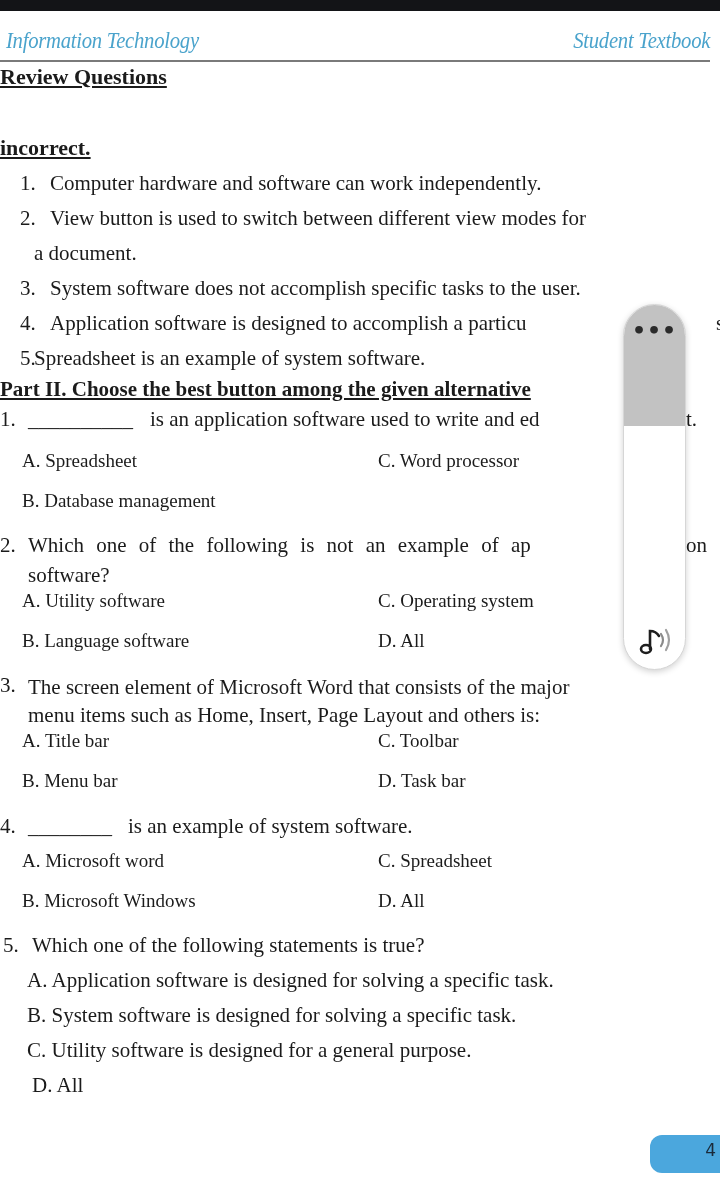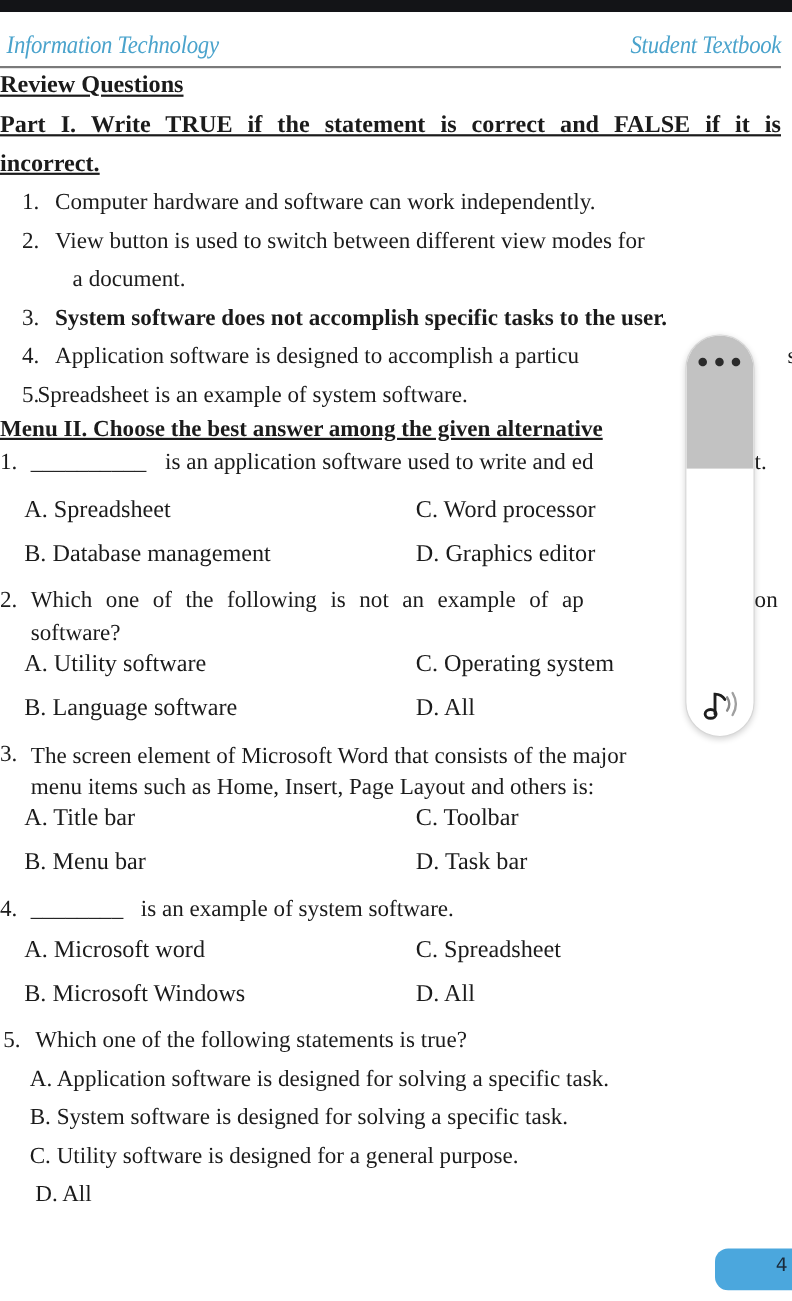--- a/index.html
+++ b/index.html
@@ -15,21 +15,21 @@
       position: absolute; top: 0; font-style: italic; color: #4aa3cc; font-size: 23px; letter-spacing: -0.3px;
       transform: scaleX(0.9); transform-origin: left center;
     }
     .running-head .left { left: 0; }
     .running-head .right { right: 0; transform-origin: right center; }
     .head-rule { position: absolute; left: 0; top: 60px; width: 710px; height: 2px; background: #7a7a7a; }
 
     .abs { position: absolute; white-space: nowrap; }
     .heading { font-weight: bold; text-decoration: underline; font-size: 22px; }
     .item { font-size: 21px; }
-    .opt { font-size: 22px; }
+    .opt { font-size: 19px; }
 
     
     .volume-panel {
       position: absolute; left: 623px; top: 304px; width: 63px; height: 366px;
       border-radius: 32px; background: #ffffff; border: 1px solid #d6d6d6;
       box-shadow: 0 2px 6px rgba(0,0,0,0.18); overflow: hidden;
     }
     .volume-fill { position: absolute; left: 0; top: 0; width: 100%; height: 121px; background: #c2c2c2; }
     .volume-more { position: absolute; left: 0; top: 18px; width: 100%; text-align: center; font-size: 22px; color: #2b2b2b; letter-spacing: 1px; font-family: "DejaVu Sans", sans-serif; font-weight: bold; line-height: 16px; }
     .volume-icon { position: absolute; left: 13px; top: 318px; width: 38px; height: 34px; }
@@ -48,50 +48,48 @@
 <div class="page">
 
   <div class="running-head">
     <span class="left">Information Technology</span>
     <span class="right">Student Textbook</span>
   </div>
   <div class="head-rule" style="top:49px;"></div>
 
   <div class="abs heading" style="left:0; top:53px; font-size:22px;">Review Questions</div>
 
-  <div class="abs heading" style="left:0; top:89px; width:710px; text-align:justify; text-align-last:justify;">Part I. Write TRUE if the statement is correct and FALSE if it is</div>
   <div class="abs heading" style="left:0; top:124px;">incorrect.</div>
 
   <div class="abs item" style="left:20px; top:160px;">1.</div>
   <div class="abs item" style="left:50px; top:160px;">Computer hardware and software can work independently.</div>
 
   <div class="abs item" style="left:20px; top:195px;">2.</div>
   <div class="abs item" style="left:50px; top:195px;">View button is used to switch between different view modes for</div>
-  <div class="abs item" style="left:66px; top:230px;">a document.</div>
+  <div class="abs item" style="left:34px; top:230px;">a document.</div>
 
   <div class="abs item" style="left:20px; top:265px;">3.</div>
-  <div class="abs item" style="left:50px; top:265px;font-weight:bold;">System software does not accomplish specific tasks to the user.</div>
+  <div class="abs item" style="left:50px; top:265px;">System software does not accomplish specific tasks to the user.</div>
 
   <div class="abs item" style="left:20px; top:300px;">4.</div>
   <div class="abs item" style="left:50px; top:300px;">Application software is designed to accomplish a particu</div>
   <div class="abs item" style="left:684px; top:300px;margin-left:32px;">sk.</div>
 
   <div class="abs item" style="left:20px; top:335px;">5.</div>
   <div class="abs item" style="left:34px; top:335px;">Spreadsheet is an example of system software.</div>
 
-  <div class="abs heading" style="left:0; top:366px; font-size:21px;">Menu II. Choose the best answer among the given alternative</div>
+  <div class="abs heading" style="left:0; top:366px; font-size:21px;">Part II. Choose the best button among the given alternative</div>
 
   <div class="abs item" style="left:0; top:396px;">1.</div>
   <div class="abs item" style="left:28px; top:396px;">__________</div>
   <div class="abs item" style="left:150px; top:396px;">is an application software used to write and ed</div>
   <div class="abs item" style="left:686px; top:396px;">t.</div>
   <div class="abs opt" style="left:22px; top:439px;">A. Spreadsheet</div>
   <div class="abs opt" style="left:378px; top:439px;">C. Word processor</div>
   <div class="abs opt" style="left:22px; top:479px;">B. Database management</div>
-  <div class="abs opt" style="left:378px; top:479px;">D. Graphics editor</div>
 
   <div class="abs item" style="left:0; top:522px;">2.</div>
   <div class="abs item" style="left:28px; top:522px; word-spacing:7px;">Which one of the following is not an example of ap</div>
   <div class="abs item" style="left:686px; top:522px;">on</div>
   <div class="abs item" style="left:28px; top:552px;">software?</div>
   <div class="abs opt" style="left:22px; top:579px;">A. Utility software</div>
   <div class="abs opt" style="left:378px; top:579px;">C.  Operating system</div>
   <div class="abs opt" style="left:22px; top:619px;">B. Language software</div>
   <div class="abs opt" style="left:378px; top:619px;">D.  All</div>
 

